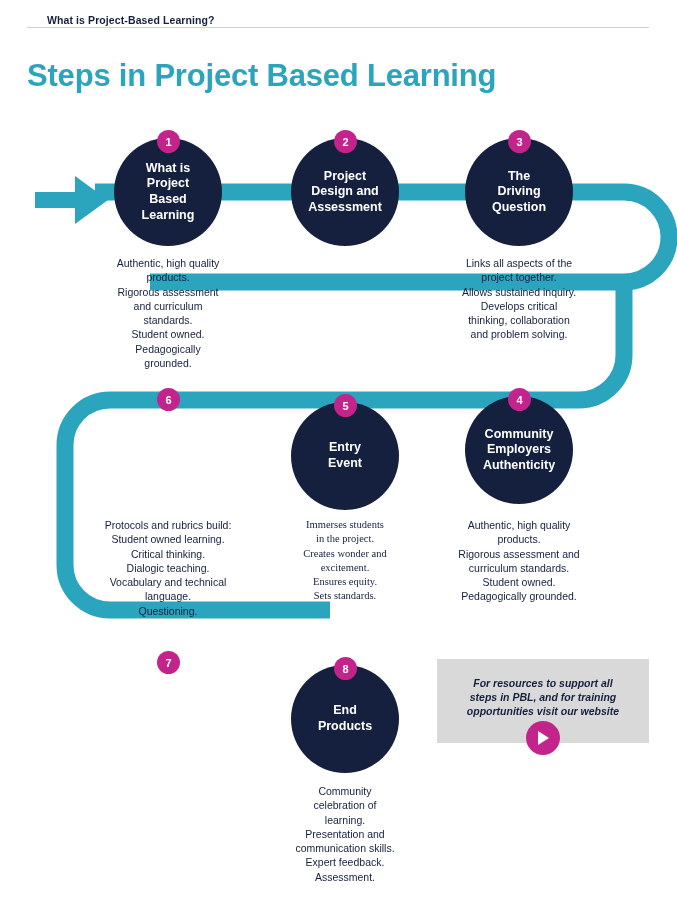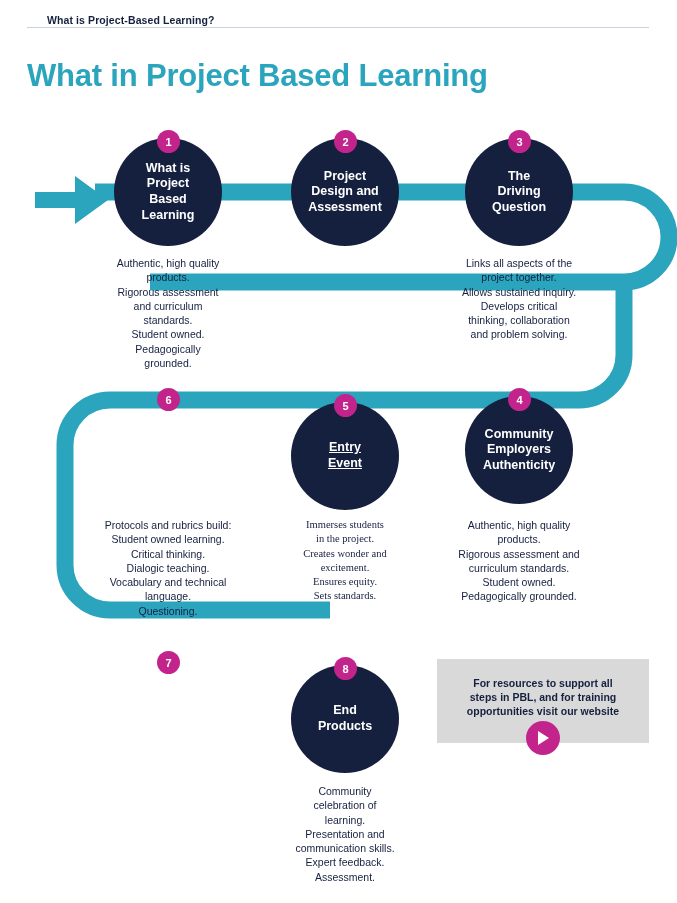--- a/index.html
+++ b/index.html
@@ -110,20 +110,21 @@
   .resources {
     position: absolute;
     left: 437px;
     top: 659px;
     width: 212px;
     height: 84px;
     background: #d9d9d9;
     box-sizing: border-box;
     padding: 18px 16px 0 16px;
     text-align: center;
+    font-style: italic;
   }
   .resources-text {
     font-size: 10.5px;
     font-weight: bold;
     line-height: 1.32;
     color: #15203f;
     white-space: pre-line;
   }
   .play-btn {
     position: absolute;
@@ -142,21 +143,21 @@
 </head>
 <body>
 
 <div class="page">
 
   <div class="header">
     <div class="header-title">What is Project-Based Learning?</div>
   </div>
   <div class="header-rule"></div>
 
-  <div class="page-title">What in Project Based Learning</div>
+  <div class="page-title">Steps in Project Based Learning</div>
 
   <div class="ribbon">
     <svg width="677" height="680" viewBox="0 0 677 680" xmlns="http://www.w3.org/2000/svg">
 
       <path d="M 95 82 L 624 82 A 45 45 0 0 1 624 172 L 150 172" fill="none" stroke="#2aa5bd" stroke-width="17"></path>
 
       <path d="M 624 172 L 624 245 A 45 45 0 0 1 579 290 L 110 290" fill="none" stroke="#2aa5bd" stroke-width="17"></path>
 
       <path d="M 110 290 A 45 45 0 0 0 65 335 L 65 455 A 45 45 0 0 0 110 500 L 330 500" fill="none" stroke="#2aa5bd" stroke-width="17"></path>
 
@@ -203,21 +204,21 @@
   <div class="badge" style="left:157px; top:388px;">6</div>
   <div class="desc" style="left:78px; top:518px; width:180px;">Protocols and rubrics build:
 Student owned learning.
 Critical thinking.
 Dialogic teaching.
 Vocabulary and technical
 language.
 Questioning.</div>
 
   <div class="badge" style="left:334px; top:394px;">5</div>
-  <div class="node" style="left:291px; top:402px;text-decoration:underline;">
+  <div class="node" style="left:291px; top:402px;">
     <div class="node-label">Entry
 Event</div>
   </div>
   <div class="desc" style="left:255px; top:518px; width:180px;font-family:Liberation Serif, serif;">Immerses students
 in the project.
 Creates wonder and
 excitement.
 Ensures equity.
 Sets standards.</div>
 

